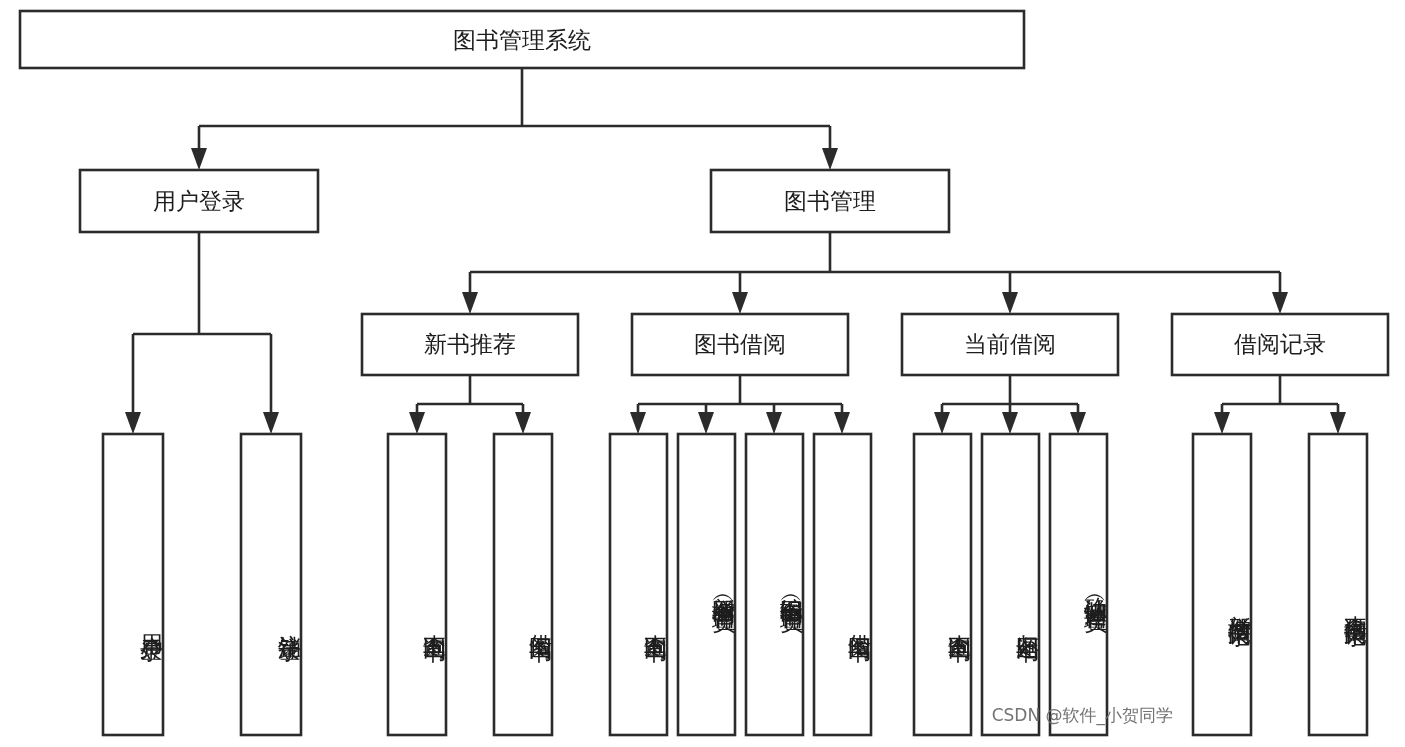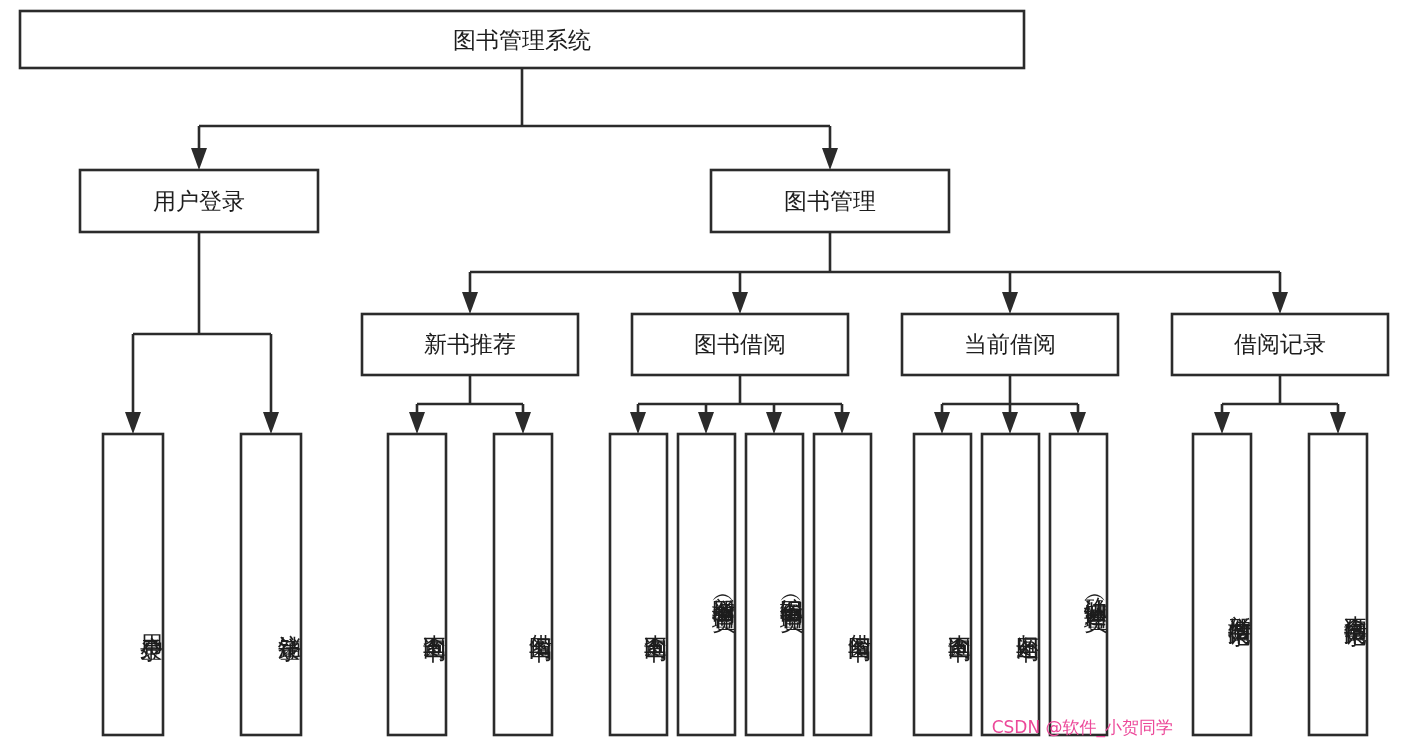--- a/index.html
+++ b/index.html
@@ -59,24 +59,24 @@
     letter-spacing: 2px;
     display: flex;
     align-items: flex-start;
     justify-content: center;
     white-space: nowrap;
     pointer-events: none;
   }
   .watermark {
     position: absolute;
     right: 14px;
-    bottom: 8px;
+    bottom: 20px;
     font-family: "DejaVu Sans", "Liberation Sans", sans-serif;
     font-size: 17px;
-    color: #ec4899;
+    color: #737373;
     white-space: nowrap;
     user-select: none;
   }
 </style>
 </head>
 <body>
 
 <div id="diagram-root">
 
   <svg class="flow" viewBox="0 0 1405 747">

